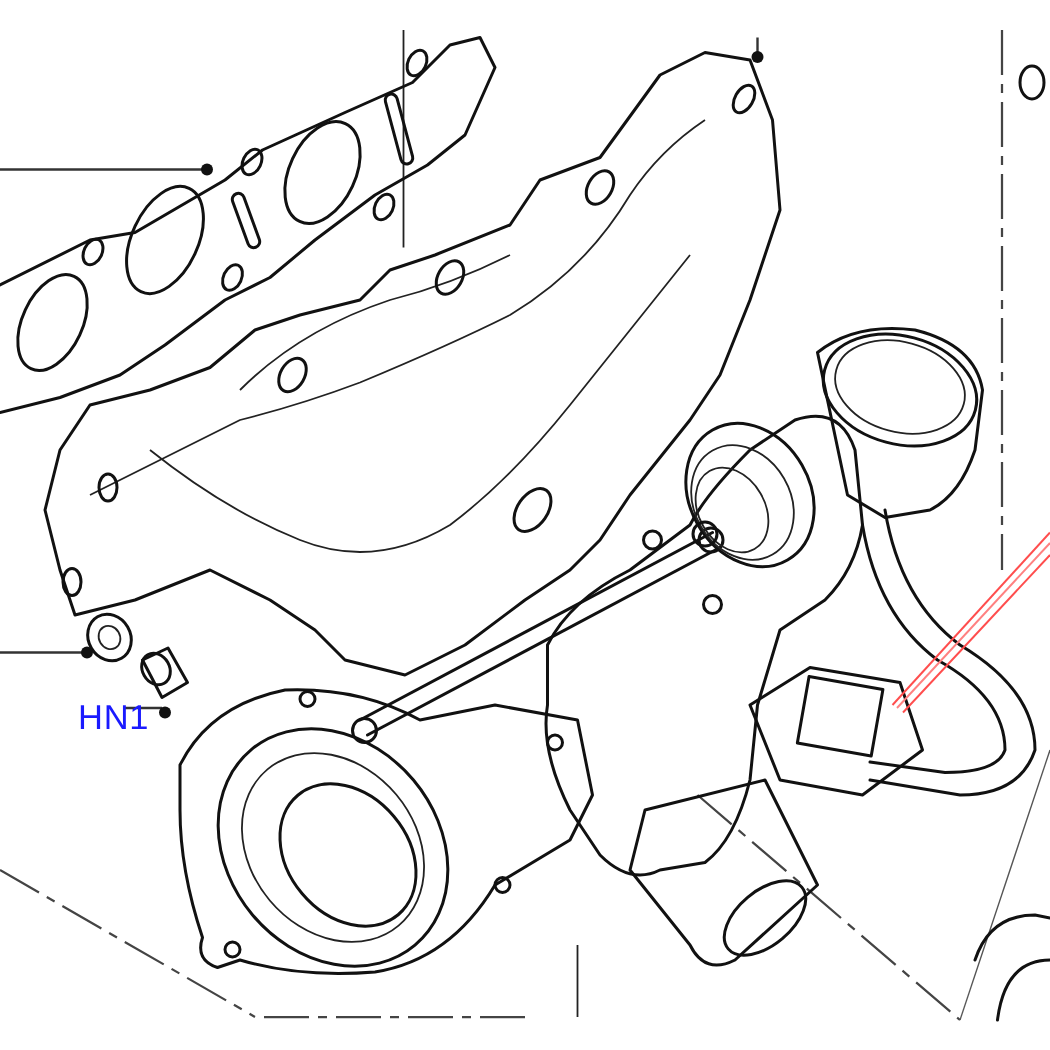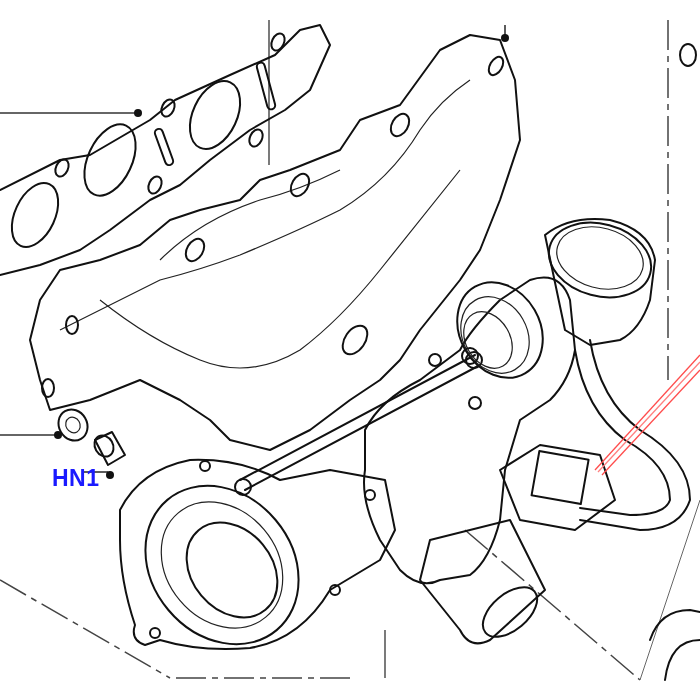--- a/index.html
+++ b/index.html
@@ -1,21 +1,21 @@
 <!DOCTYPE html>
 <html><head>
 <meta charset="utf-8">
 <style>
   html, body { margin: 0; padding: 0; background: #ffffff; }
   body { width: 700px; height: 700px; overflow: hidden; position: relative; font-family: "Liberation Sans", sans-serif; }
   #diagram { position: absolute; left: 0; top: 0; width: 700px; height: 700px; }
   .callout-label {
     position: absolute; left: 52px; top: 466px;
     font-family: "Liberation Sans", sans-serif;
-    font-weight: bold; font-size: 23px; line-height: 24px;
+    font-weight: normal; font-size: 23px; line-height: 24px;
     letter-spacing: 0.5px;
   }
   svg .ln { fill: none; stroke: #111; stroke-width: 2; stroke-linejoin: round; stroke-linecap: round; }
   svg .thin { fill: none; stroke: #222; stroke-width: 1.2; stroke-linejoin: round; }
   svg .hair { fill: none; stroke: #555; stroke-width: 0.9; }
   svg .dash { fill: none; stroke: #444; stroke-width: 1.5; stroke-dasharray: 30 6 6 6; }
   svg .lead { fill: none; stroke: #333; stroke-width: 1.6; }
   svg .red { fill: none; stroke-width: 1.3; }
   svg .dot { fill: #111; }
 </style>

